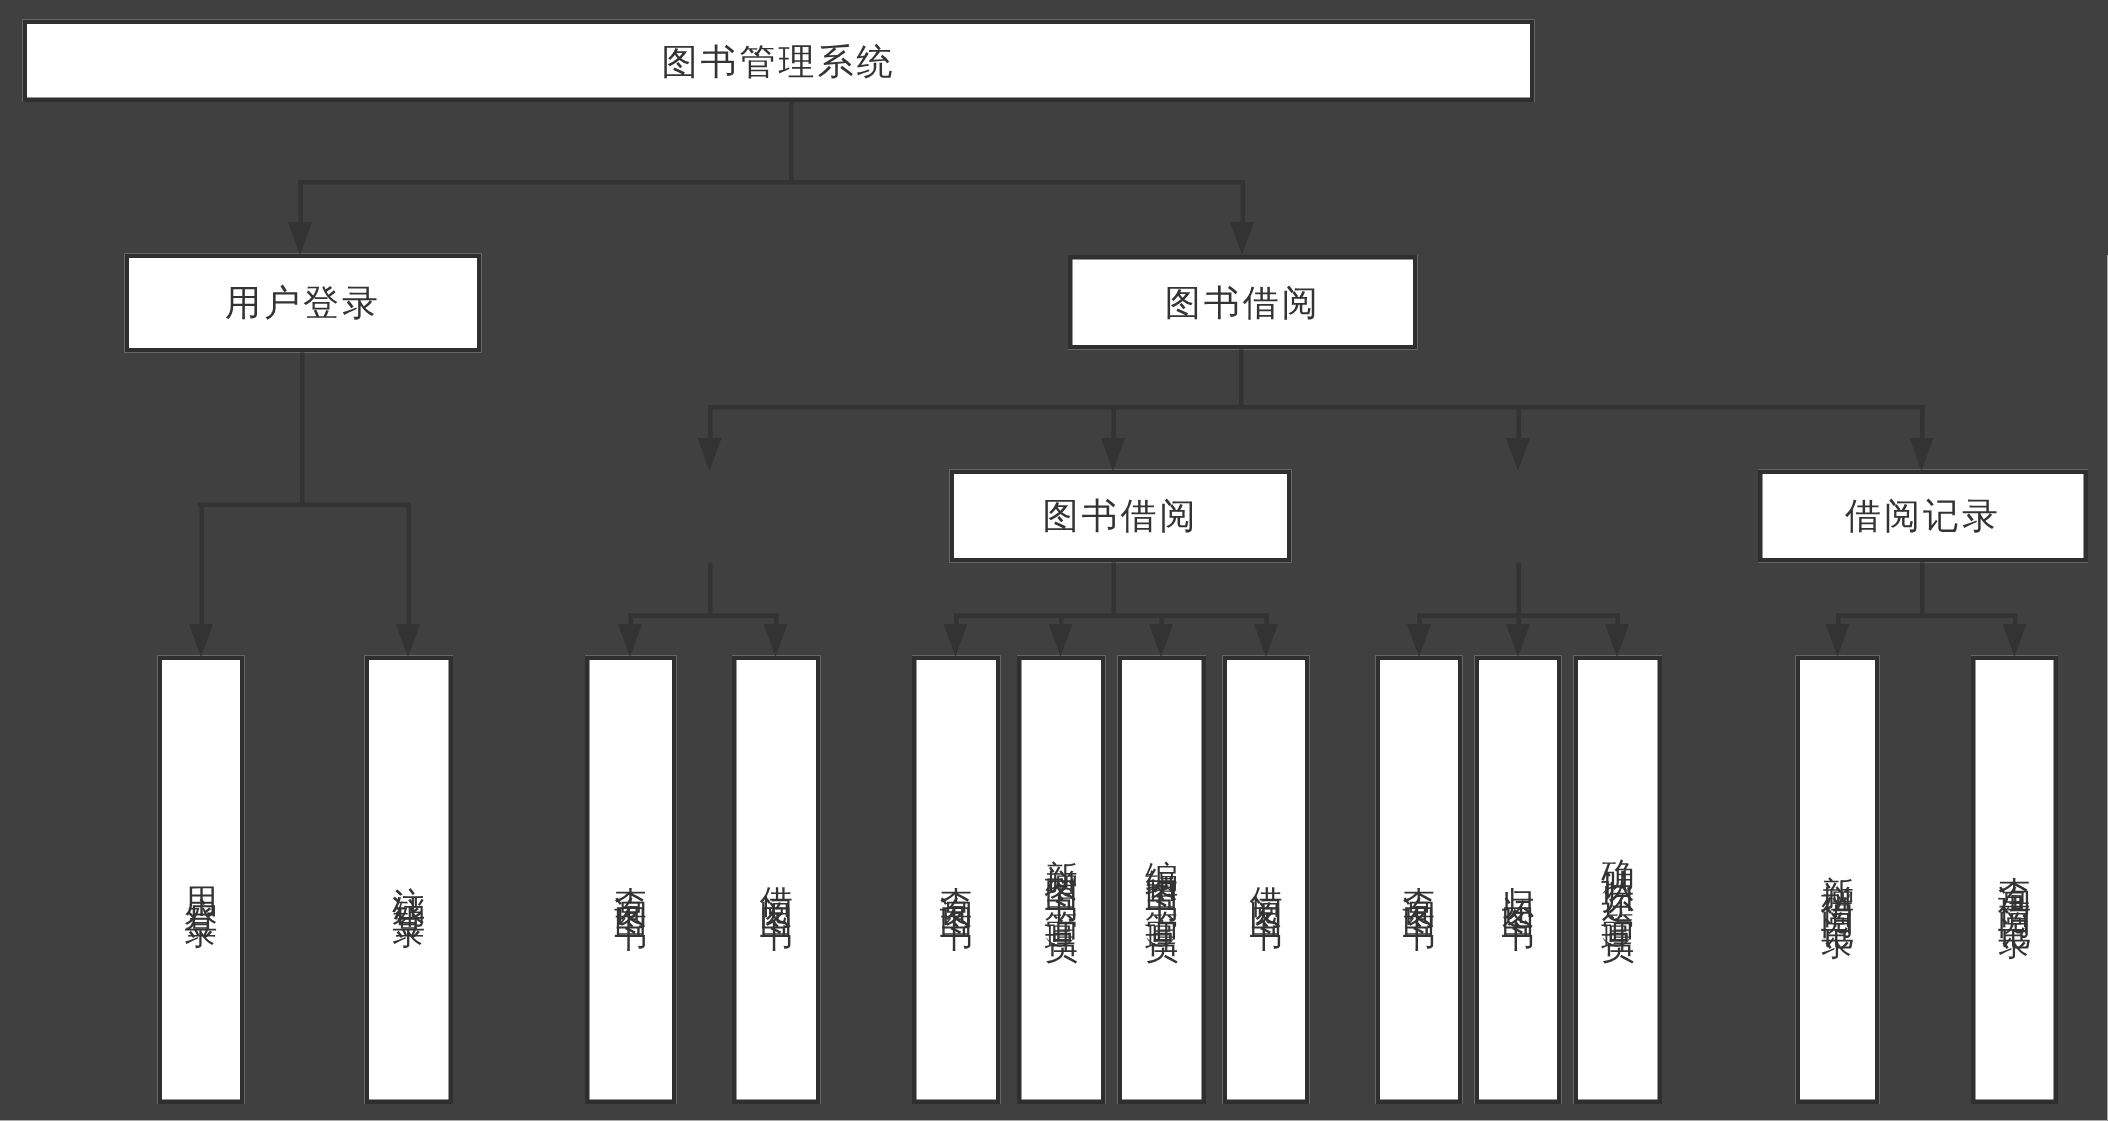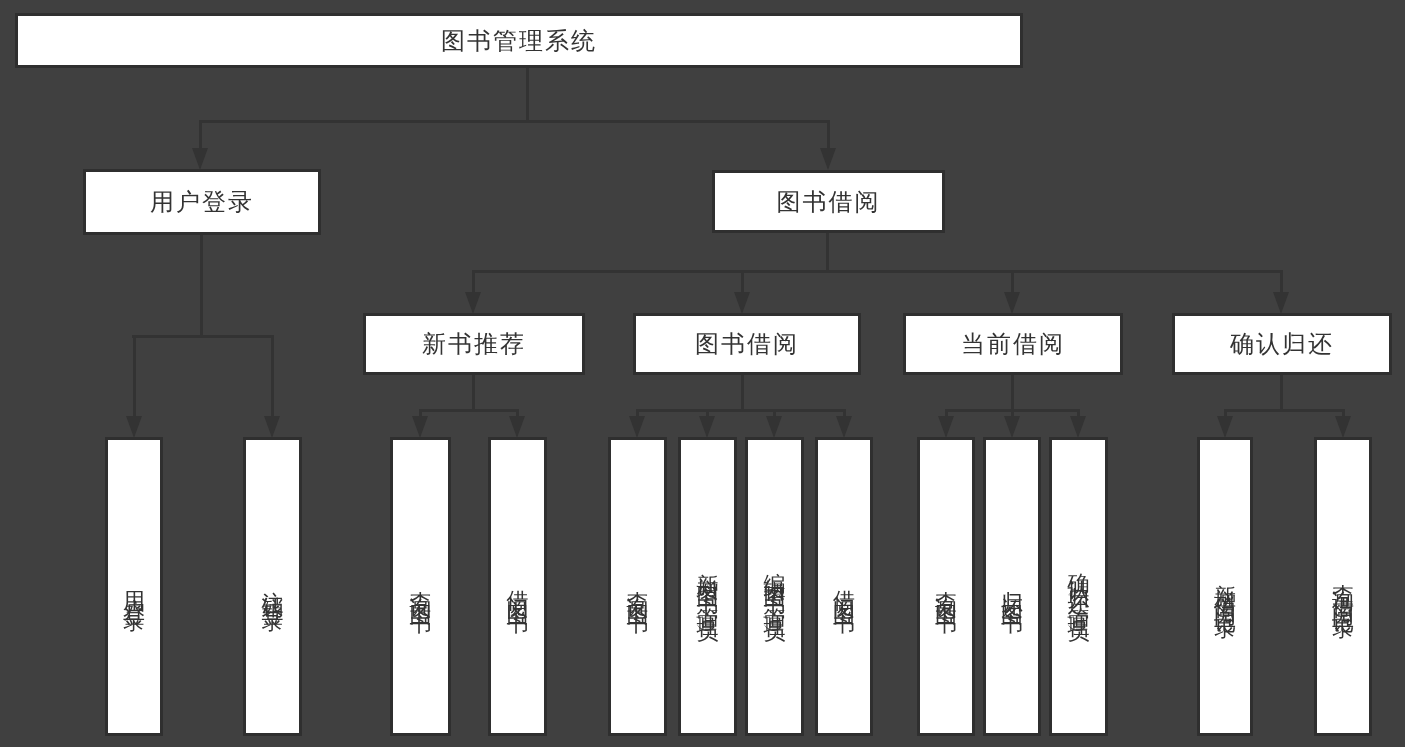--- a/index.html
+++ b/index.html
@@ -35,24 +35,22 @@
 </head>
 <body>
 
 <div id="canvas">
 
   <div class="box hlabel" style="left:15px;top:13px;width:1008px;height:55px">图书管理系统</div>
 
   <div class="box hlabel" style="left:83px;top:169px;width:238px;height:66px">用户登录</div>
   <div class="box hlabel" style="left:712px;top:170px;width:233px;height:63px">图书借阅</div>
 
-  <div class="box hlabel" style="left:363px;top:313px;width:222px;height:62px">新书推荐</div>
   <div class="box hlabel" style="left:633px;top:313px;width:228px;height:62px">图书借阅</div>
-  <div class="box hlabel" style="left:903px;top:313px;width:220px;height:62px">当前借阅</div>
-  <div class="box hlabel" style="left:1172px;top:313px;width:220px;height:62px">确认归还</div>
+  <div class="box hlabel" style="left:1172px;top:313px;width:220px;height:62px">借阅记录</div>
 
   <div class="box leaf" style="left:105px;top:437px;width:58px;height:299px">用户登录</div>
   <div class="box leaf" style="left:243px;top:437px;width:59px;height:299px">注销登录</div>
 
   <div class="box leaf" style="left:390px;top:437px;width:61px;height:299px">查询图书</div>
   <div class="box leaf" style="left:488px;top:437px;width:59px;height:299px">借阅图书</div>
 
   <div class="box leaf" style="left:608px;top:437px;width:59px;height:299px">查询图书</div>
   <div class="box leaf" style="left:678px;top:437px;width:59px;height:299px">新增图书（管理员）</div>
   <div class="box leaf" style="left:745px;top:437px;width:59px;height:299px">编辑图书（管理员）</div>

